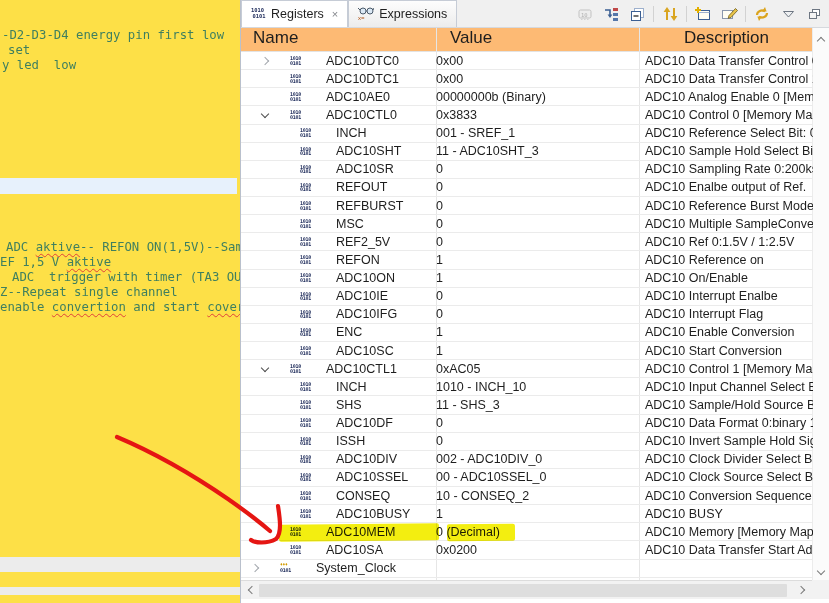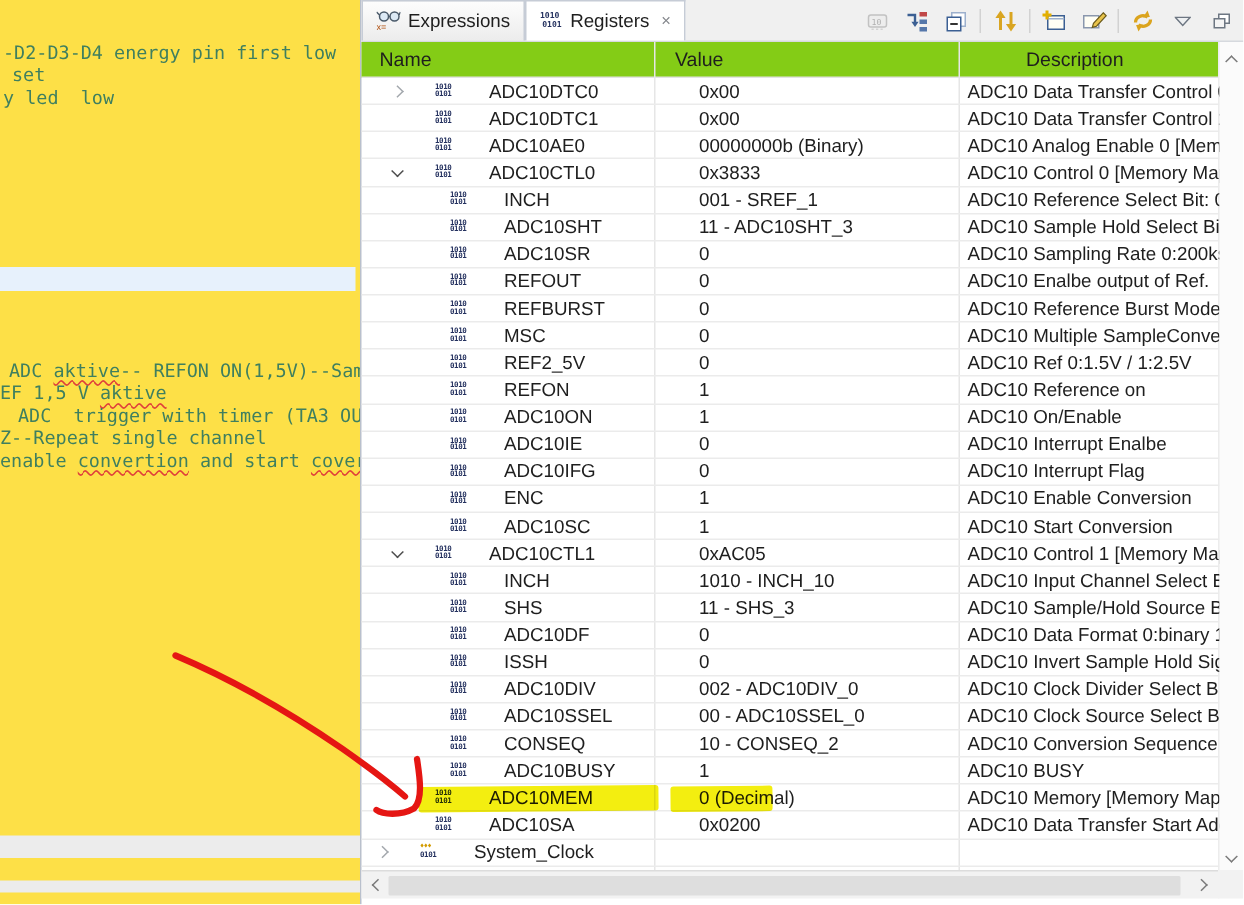--- a/index.html
+++ b/index.html
@@ -22,33 +22,33 @@
   #tabs{display:flex;height:28px;align-items:flex-end;}
   .tab{display:flex;align-items:center;gap:5px;height:27px;padding:0 9px;font-size:12.5px;
        border:1px solid #c6ccd6;border-bottom:none;background:linear-gradient(#fdfdfd,#ececec);
        box-sizing:border-box;cursor:default;}
   .tab.selected{background:#fff;}
   .tab .close{margin-left:3px;color:#84878c;font-size:11px;line-height:11px;}
   #toolbar{position:absolute;right:4px;top:2px;height:24px;display:flex;align-items:center;gap:4px;}
   .tbtn{width:22px;height:22px;display:flex;align-items:center;justify-content:center;border-radius:3px;}
   .tsep{width:1px;height:16px;background:#d2d2d2;margin:0 1px;}
   
-  #thead{position:absolute;left:0;top:28px;width:572px;height:24px;background:#84cc16;
-         border-bottom:1px solid #e3e3e3;display:flex;align-items:center;font-size:13px;box-sizing:border-box;}
+  #thead{position:absolute;left:0;top:28px;width:572px;height:24px;background:#fdba74;
+         border-bottom:1px solid #e3e3e3;display:flex;align-items:flex-start;font-size:17px;box-sizing:border-box;}
   .hc{overflow:hidden;white-space:nowrap;box-sizing:border-box;}
   .hc0{width:195px;padding-left:12px;}
   .hc1{width:203px;padding-left:14px;}
   .hc2{flex:1;padding-left:6px;margin-left:39px;}
   #rows{position:absolute;left:0;top:52px;width:572px;height:528px;overflow:hidden;}
   .vline{position:absolute;top:28px;height:552px;width:1px;background:#e6e6e6;z-index:0;}
   .row{position:relative;display:flex;height:18.14px;box-sizing:border-box;
        border-bottom:1px solid #ebebeb;align-items:center;font-size:12.5px;z-index:1;}
   .cell{overflow:hidden;white-space:nowrap;box-sizing:border-box;display:flex;align-items:center;height:100%;}
   .c-name{width:195px;gap:14px;}
-  .c-val{width:203px;padding-left:30px;}
+  .c-val{width:203px;padding-left:0;}
   .c-desc{flex:1;padding-left:6px;}
   .lvl0 .c-name{padding-left:3px;}
   .lvl1 .c-name{padding-left:13px;}
   .lvl2 .c-name{padding-left:59px;}
   .chev{width:22px;flex:0 0 22px;display:flex;align-items:center;justify-content:center;}
   .chev i{width:5px;height:5px;border-right:1.6px solid #a3a8ad;border-bottom:1.6px solid #a3a8ad;
           transform:rotate(-45deg);display:block;}
   .chev.exp i{border-color:#4d4d4d;transform:rotate(45deg);margin-top:-2px;}
   .regico{width:15px;flex:0 0 15px;margin-right:7px;display:flex;flex-direction:column;
           align-items:flex-start;font-family:"DejaVu Sans Mono",monospace;font-size:5px;
@@ -85,38 +85,38 @@
         <span class="codeline" style="left: 0px; top: 255px; color: rgb(63, 127, 95);"><span>EF 1,5 V </span><span class="misspelled">aktive</span></span>
         <span class="codeline" style="left: 12px; top: 270px; color: rgb(63, 127, 95);"><span>ADC  trigger with timer (TA3 OUT1</span></span>
         <span class="codeline" style="left: 0px; top: 285px; color: rgb(63, 127, 95);"><span>Z--Repeat single channel</span></span>
         <span class="codeline" style="left: 0px; top: 300px; color: rgb(63, 127, 95);"><span>enable </span><span class="misspelled">convertion</span><span> and start </span><span class="misspelled">coverti</span></span>
       </div>
   </div>
 
   <div id="panel">
     <div id="tabbar">
       <div id="tabs">
+          <div class="tab selected">
+            <span><svg width="15" height="12" viewBox="0 0 15 12">
+                <text x="0" y="5" font-size="5.4" font-weight="bold" fill="#23305e" font-family="DejaVu Sans Mono,monospace">1010</text>
+                <text x="1.5" y="11" font-size="5.4" font-weight="bold" fill="#23305e" font-family="DejaVu Sans Mono,monospace">0101</text>
+              </svg></span>
+            <span>Registers</span>
+            <span class="close">×</span>
+          </div>
           <div class="tab">
             <span><svg width="16" height="14" viewBox="0 0 16 14">
                 <circle cx="5" cy="5" r="3" fill="#dce9f5" stroke="#4a5a6a"></circle>
                 <circle cx="12" cy="5" r="3" fill="#dce9f5" stroke="#4a5a6a"></circle>
                 <path d="M8 5h1" stroke="#4a5a6a"></path>
                 <path d="M2 4L0 2M15 4l1-2" stroke="#4a5a6a"></path>
                 <text x="0" y="14" font-size="6" fill="#b05010" font-family="Liberation Sans,sans-serif">x=</text>
               </svg></span>
             <span>Expressions</span>
           </div>
-          <div class="tab selected">
-            <span><svg width="15" height="12" viewBox="0 0 15 12">
-                <text x="0" y="5" font-size="5.4" font-weight="bold" fill="#23305e" font-family="DejaVu Sans Mono,monospace">1010</text>
-                <text x="1.5" y="11" font-size="5.4" font-weight="bold" fill="#23305e" font-family="DejaVu Sans Mono,monospace">0101</text>
-              </svg></span>
-            <span>Registers</span>
-            <span class="close">×</span>
-          </div>
         </div>
     </div>
     <div id="toolbar">
         <span class="tbtn" style="opacity: 0.75;">
           <svg width="17" height="16" viewBox="0 0 17 16">
             <rect x="2" y="4" width="12" height="8" rx="1.5" fill="#ececec" stroke="#b3b3b3"></rect>
             <text x="4" y="10.5" font-size="5.5" fill="#9a9a9a" font-family="DejaVu Sans Mono,monospace">10</text>
             <path d="M4 13.5h8" stroke="#c9c9c9" stroke-dasharray="1.5 1.5"></path>
           </svg>
         </span>

